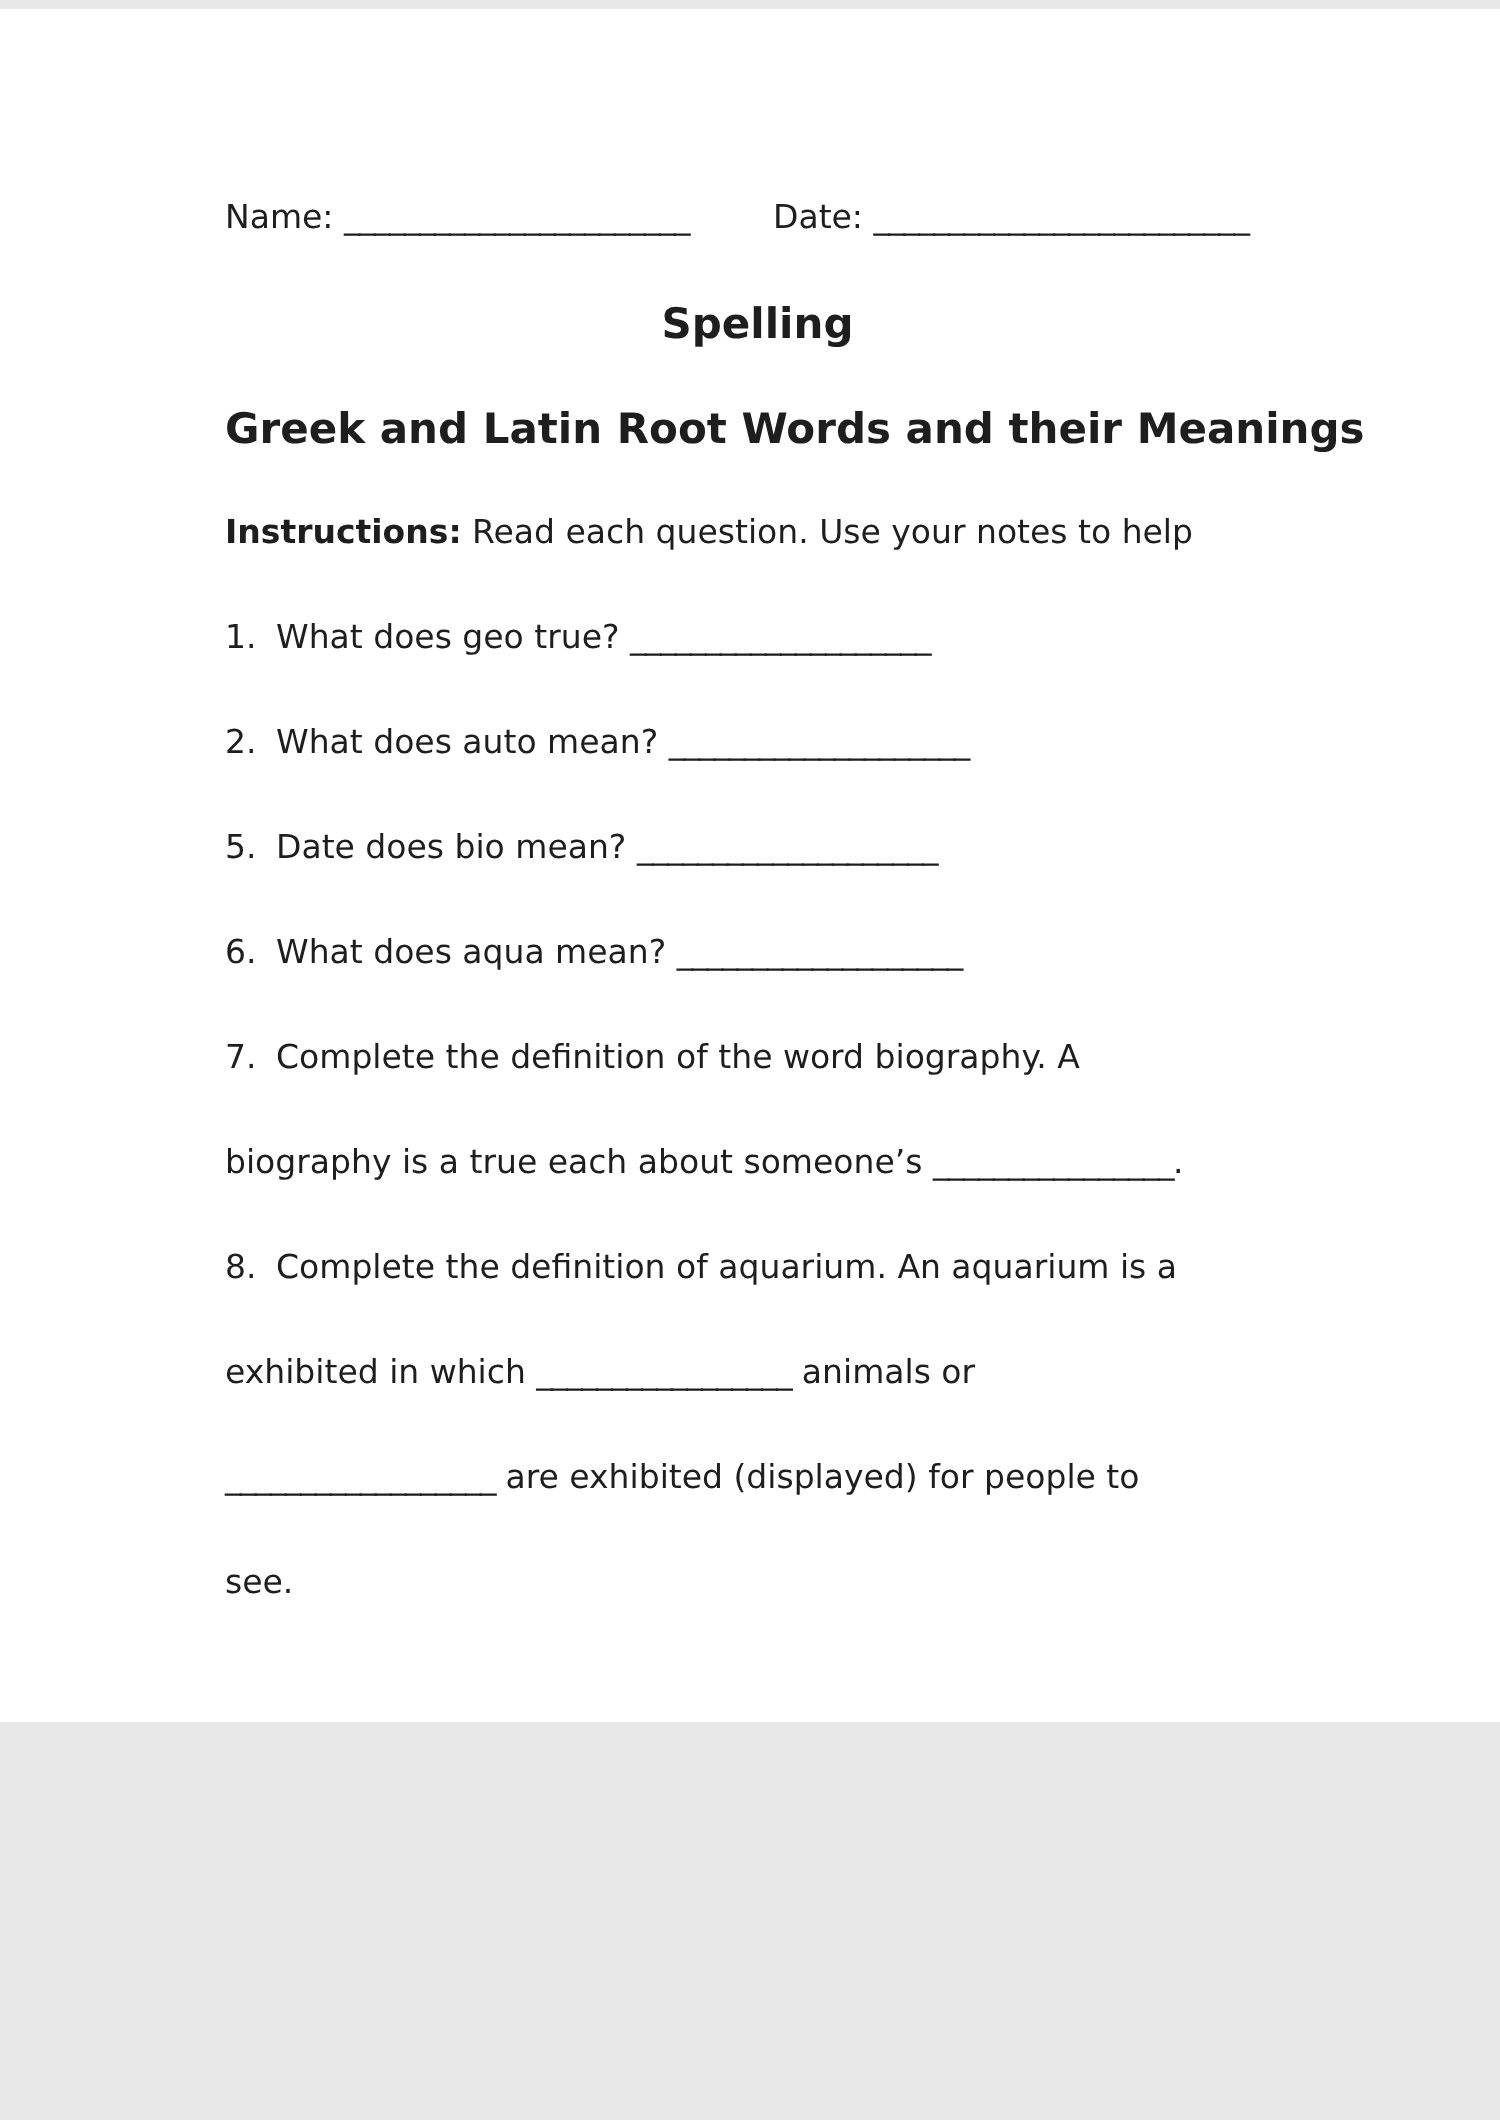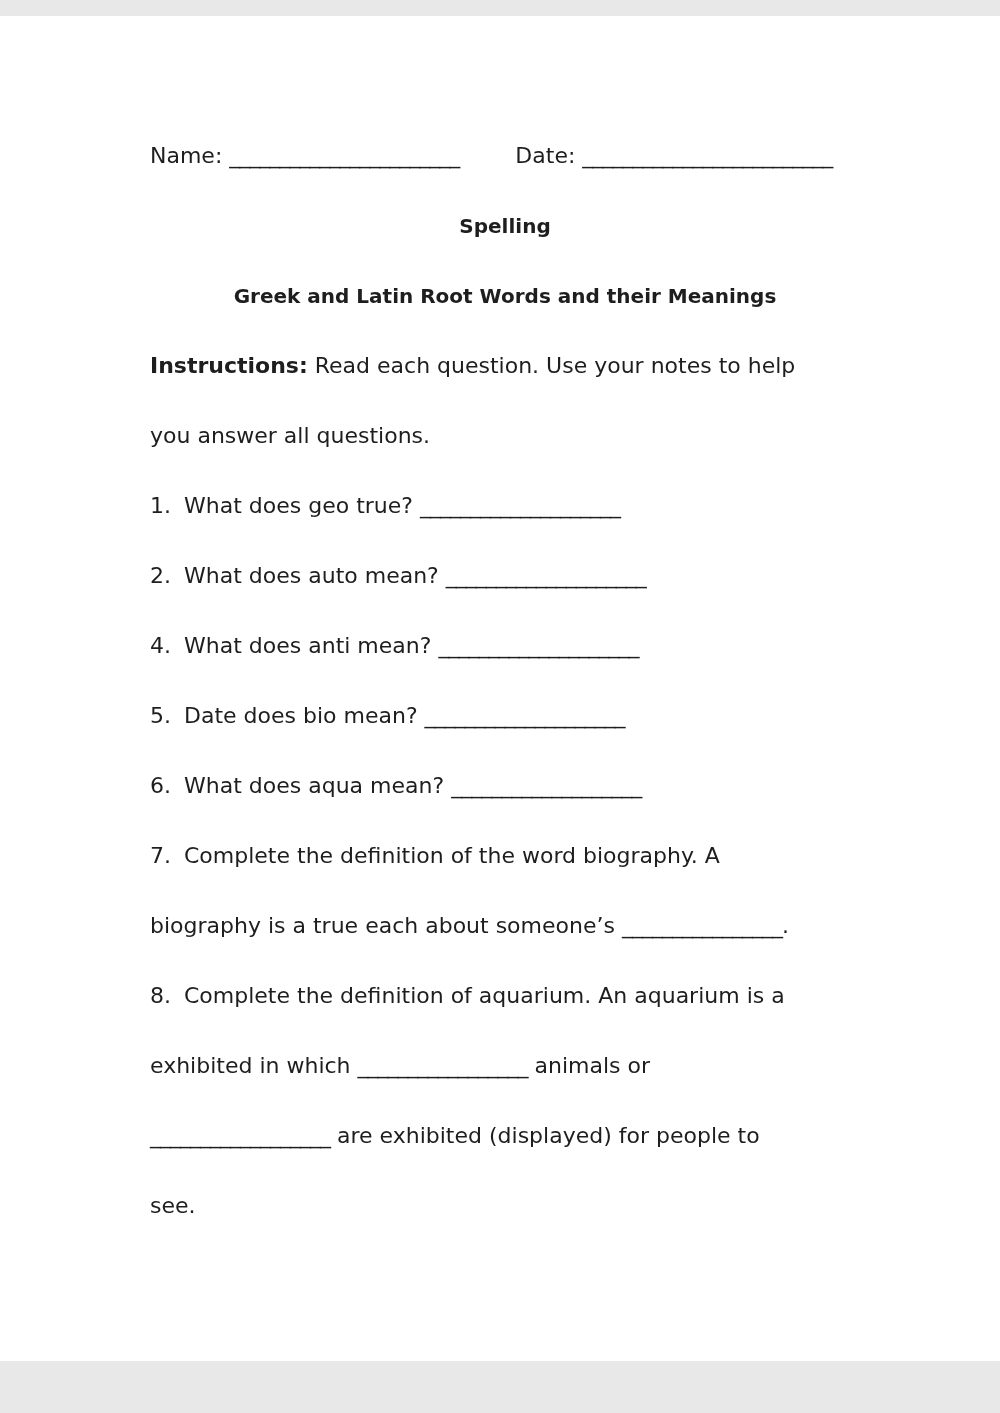--- a/index.html
+++ b/index.html
@@ -3,42 +3,42 @@
 <meta charset="utf-8">
 <style>
   html, body { margin: 0; padding: 0; }
   body {
     background: #e8e8e8;
     font-family: "DejaVu Sans", sans-serif;
   }
   .page {
     position: relative;
     width: 1000px;
-    height: 1345px;
-    margin: 16px auto;
+    height: 1142px;
+    margin: 6px auto;
     background: #ffffff;
     color: #1e1e1e;
     overflow: hidden;
   }
   .content {
     position: absolute;
     left: 150px;
     right: 140px;
     top: 105px;
     font-size: 22px;
   }
   .line {
     height: 70px;
     line-height: 70px;
     white-space: nowrap;
   }
   .heading {
     text-align: center;
     font-weight: bold;
-    font-size: 20px;
+    font-size: 28px;
   }
   .bold { font-weight: bold; }
   .blank {
     letter-spacing: -1px;
     cursor: text;
   }
   .spacer {
     display: inline-block;
     width: 42px;
   }
@@ -90,28 +90,26 @@
       <span>Date:</span>
       <span class="blank">_________________________</span>
     </div>
 
     <div class="line heading">Spelling</div>
 
     <div class="line heading">Greek and Latin Root Words and their Meanings</div>
 
     <div class="line"><span class="bold">Instructions:</span><span> Read each question. Use your notes to help</span></div>
 
-    <div class="line">you answer all questions.</div>
 
     <div class="line"><span class="q-num">1.</span><span>What does geo true? </span><span class="blank">____________________</span><span></span></div>
 
     <div class="line"><span class="q-num">2.</span><span>What does auto mean? </span><span class="blank">____________________</span><span></span></div>
 
 
-    <div class="line"><span class="q-num">4.</span><span>What does anti mean? </span><span class="blank">____________________</span><span></span></div>
 
     <div class="line"><span class="q-num">5.</span><span>Date does bio mean? </span><span class="blank">____________________</span><span></span></div>
 
     <div class="line"><span class="q-num">6.</span><span>What does aqua mean? </span><span class="blank">___________________</span><span></span></div>
 
     <div class="line"><span class="q-num">7.</span><span>Complete the definition of the word biography. A</span><span class="blank"></span><span></span></div>
 
     <div class="line"><span class="q-num"></span><span>biography is a true each about someone’s </span><span class="blank">________________</span><span>.</span></div>
 
     <div class="line"><span class="q-num">8.</span><span>Complete the definition of aquarium. An aquarium is a</span><span class="blank"></span><span></span></div>

